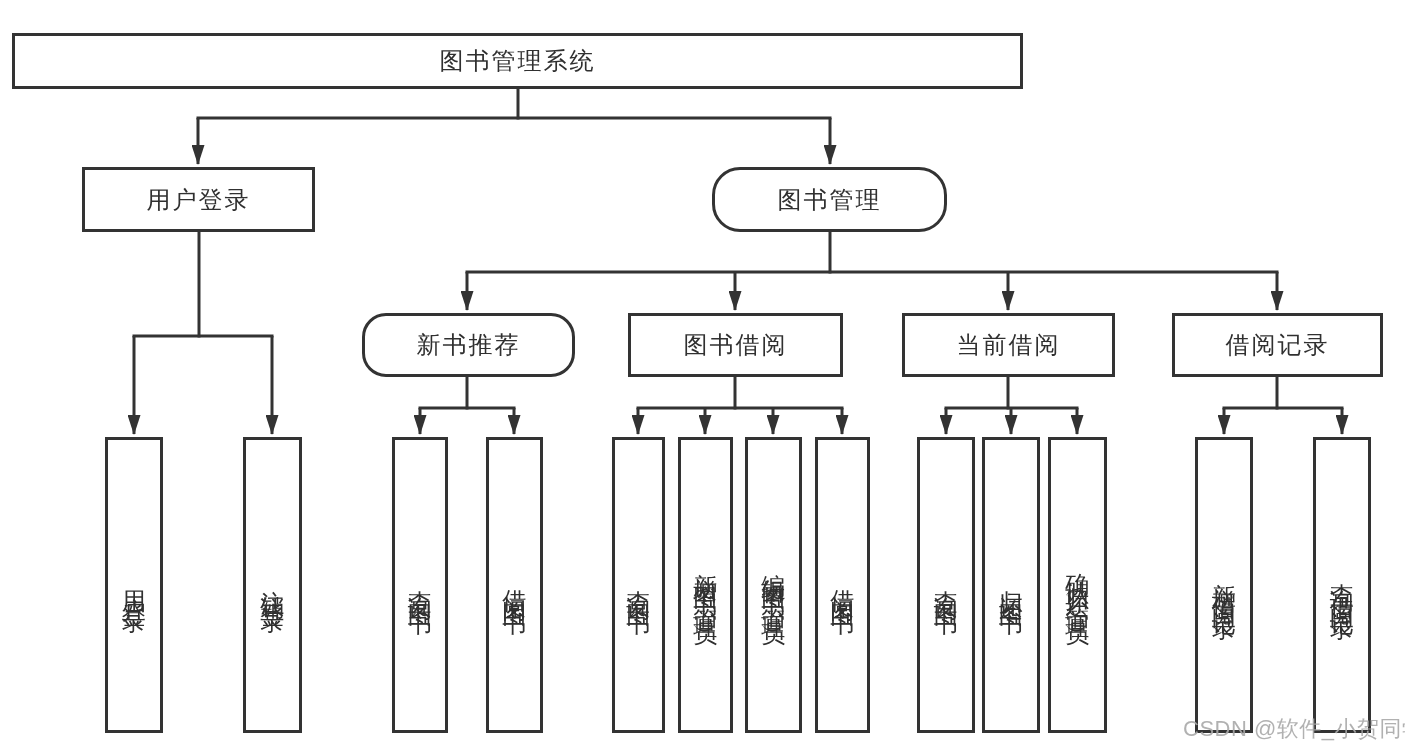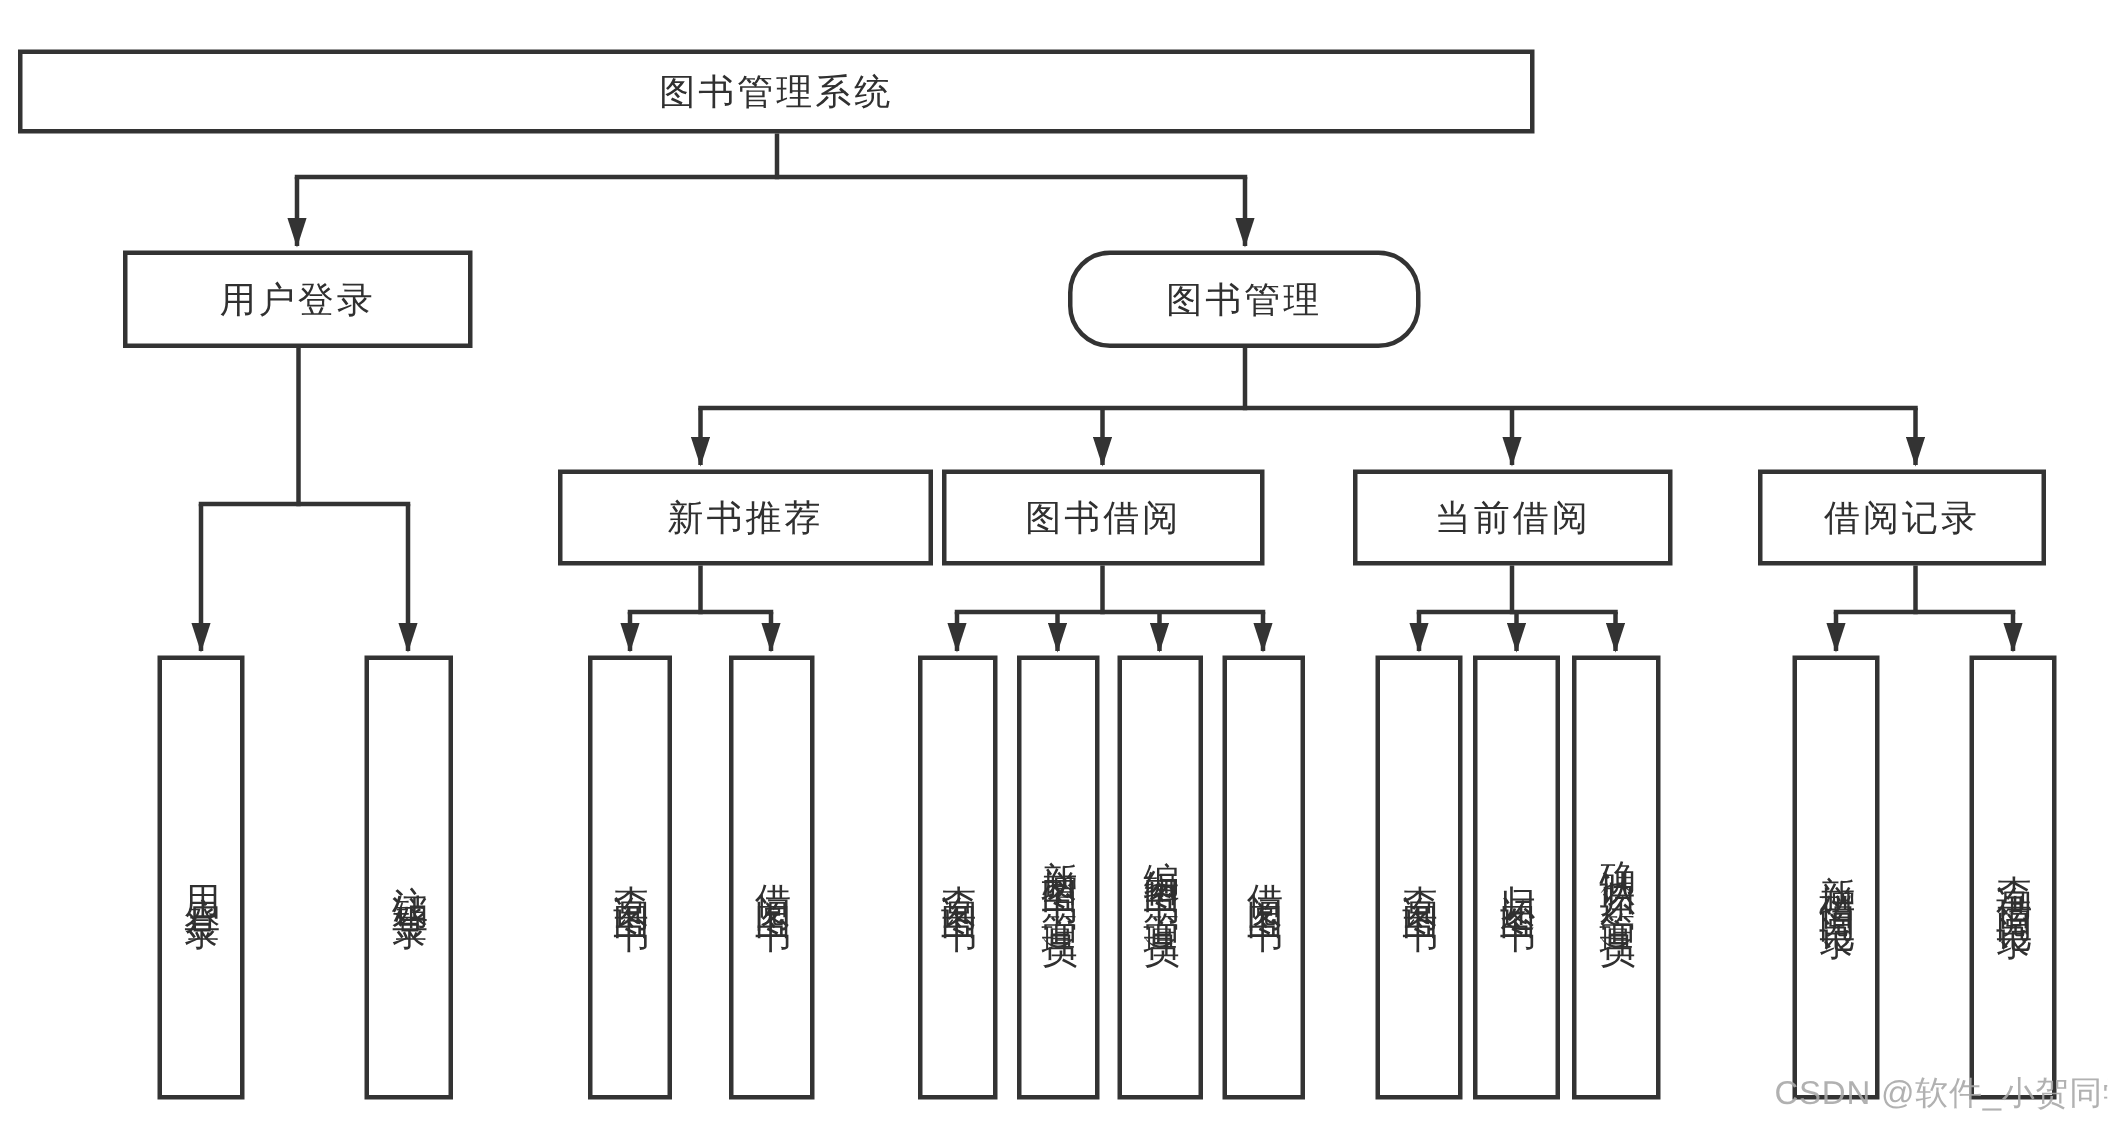--- a/index.html
+++ b/index.html
@@ -39,24 +39,24 @@
     text-orientation: mixed;
     font-size: 24px;
     line-height: 1.15;
     letter-spacing: 7px;
     white-space: nowrap;
   }
   
   #b-root    { left: 12px;   top: 13px;  width: 1011px; height: 56px; margin-top: 20px; }
   #b-login   { left: 82px;   top: 167px; width: 233px;  height: 65px; }
   #b-mgmt    { left: 712px;  top: 167px; width: 235px;  height: 65px; border-radius: 28px; }
-  #b-rec     { left: 372px;  top: 313px; width: 250px;  height: 64px; }
+  #b-rec     { left: 362px;  top: 313px; width: 213px;  height: 64px; border-radius: 24px; }
   #b-borrow  { left: 628px;  top: 313px; width: 215px;  height: 64px; text-align: center; }
   #b-current { left: 902px;  top: 313px; width: 213px;  height: 64px; justify-content: center; }
-  #b-records { left: 1172px; top: 313px; width: 192px;  height: 64px; font-family: Liberation Serif, serif; }
+  #b-records { left: 1172px; top: 313px; width: 211px;  height: 64px; font-family: Liberation Serif, serif; }
   .leaf { top: 437px; height: 296px; }
   #l-login       { left: 105px;  width: 58px; }
   #l-logout      { left: 243px;  width: 59px; }
   #l-rec-q       { left: 392px;  width: 56px; }
   #l-rec-b       { left: 486px;  width: 57px; }
   #l-bor-q       { left: 612px;  width: 53px; }
   #l-bor-add     { left: 678px;  width: 55px; }
   #l-bor-edit    { left: 745px;  width: 57px; }
   #l-bor-borrow  { left: 815px;  width: 55px; }
   #l-cur-q       { left: 917px;  width: 58px; }

